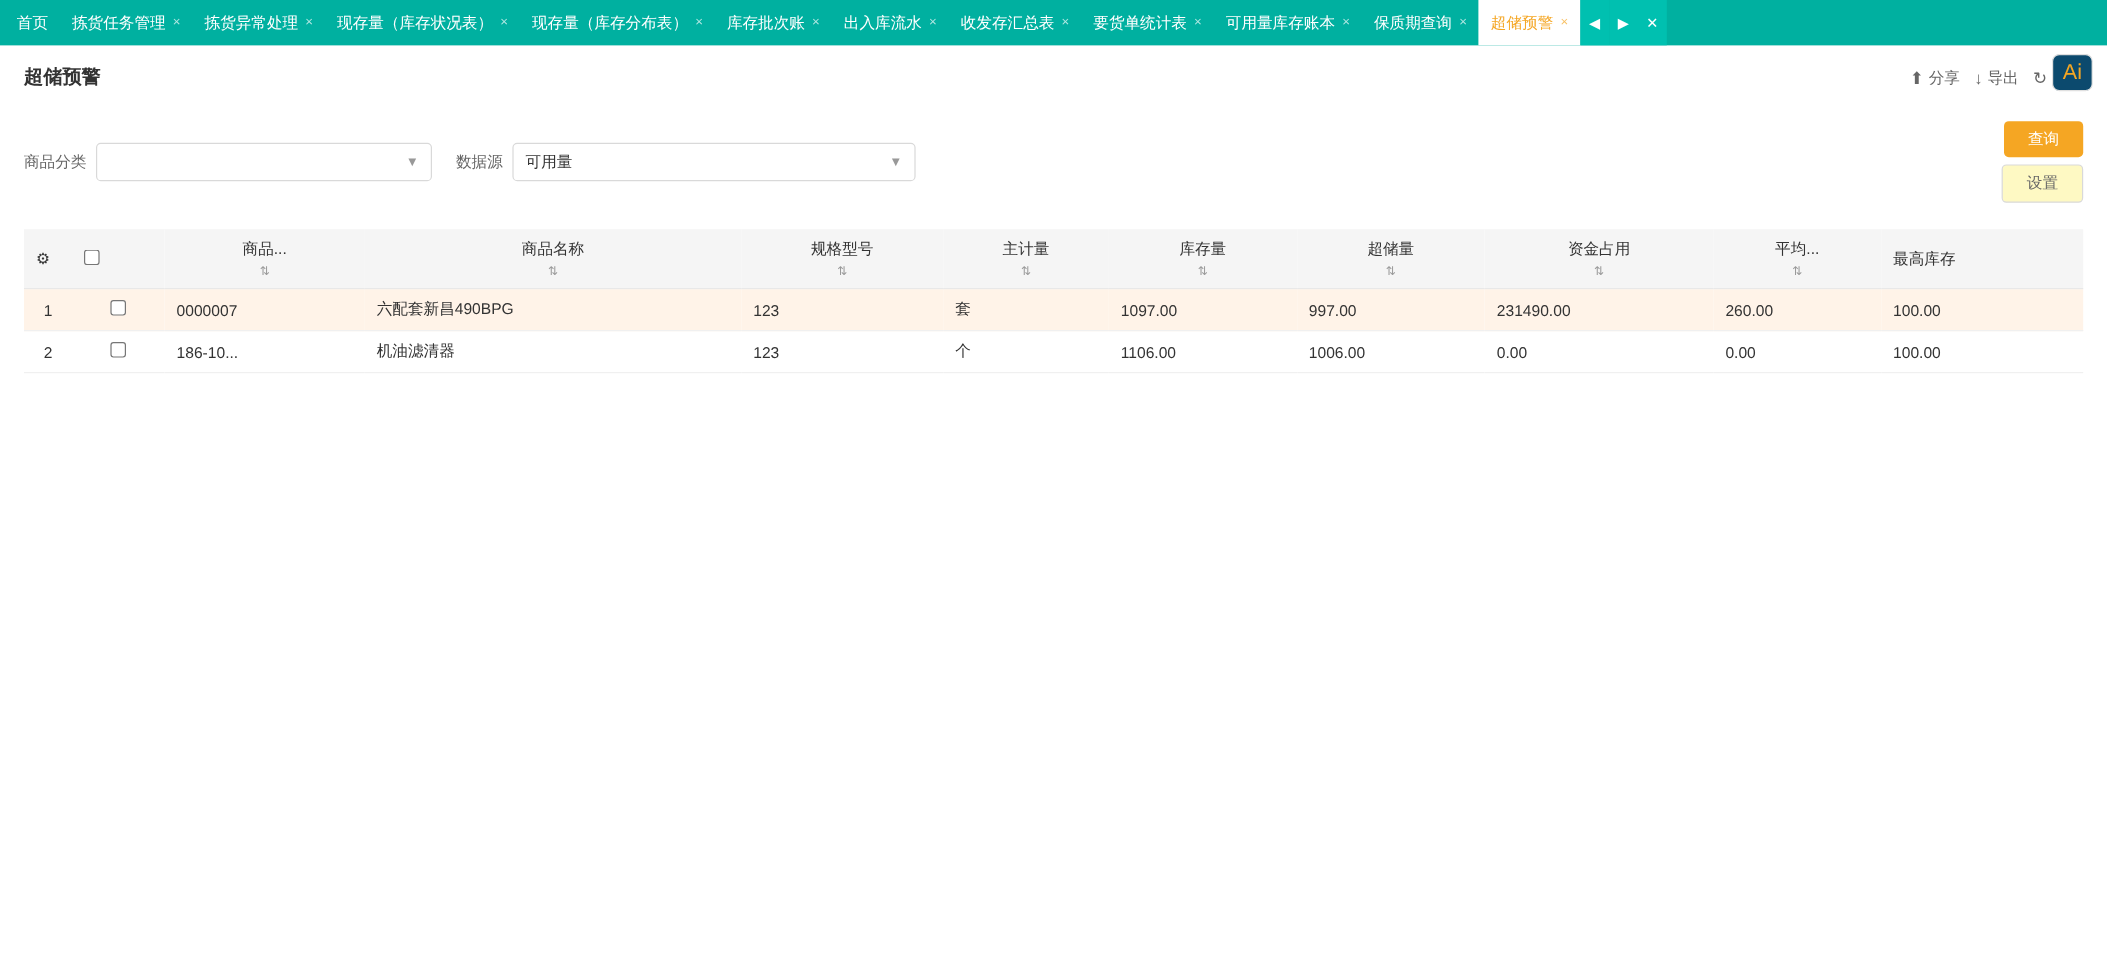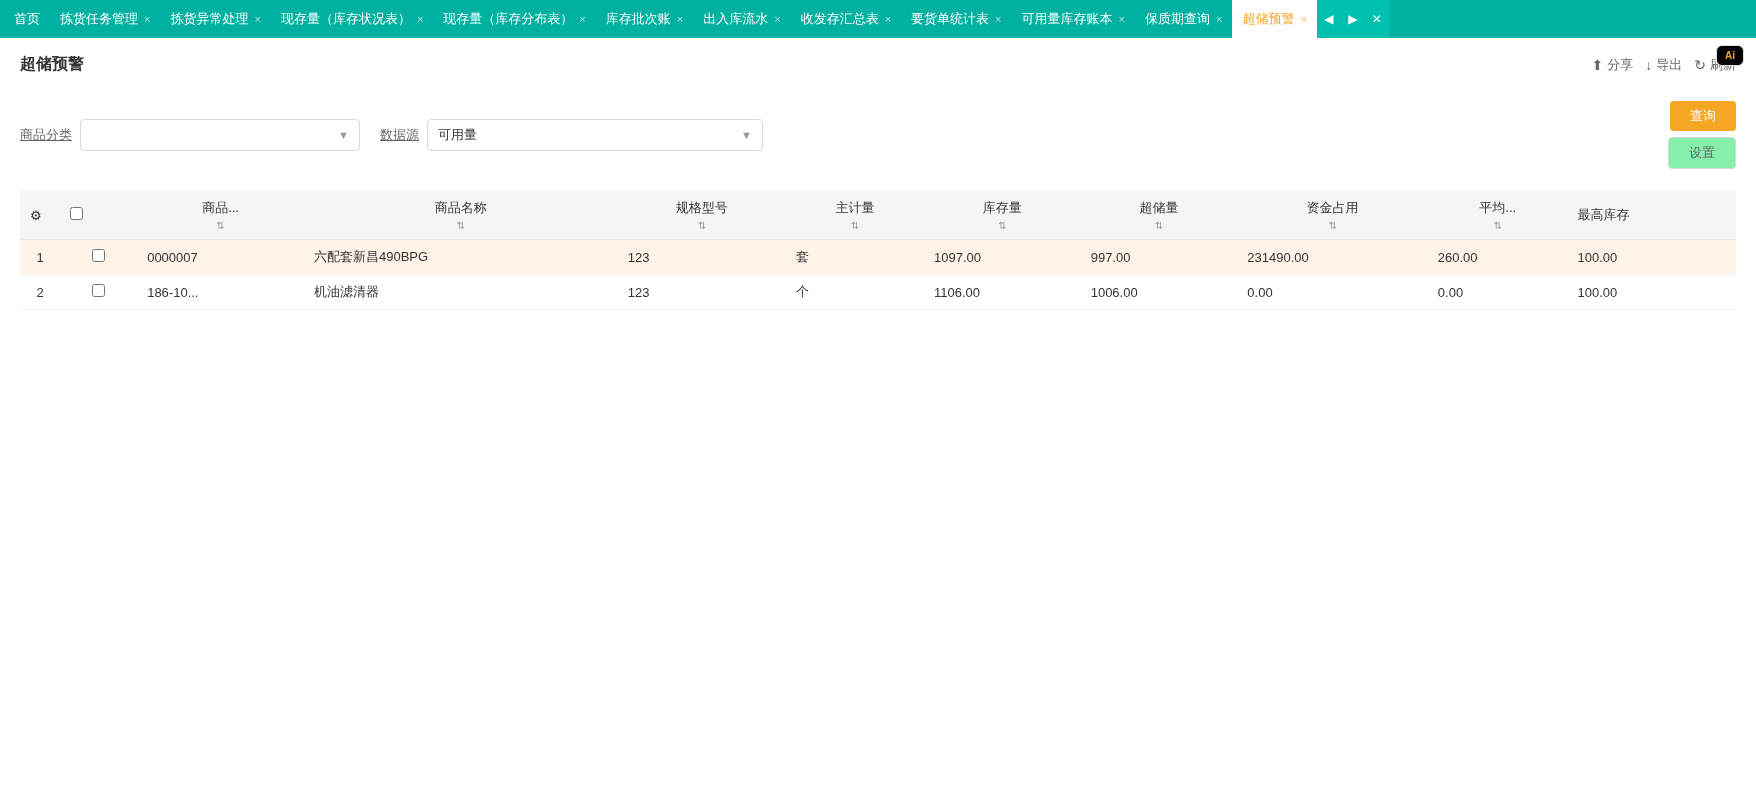--- a/index.html
+++ b/index.html
@@ -83,21 +83,21 @@
       align-items: center;
       gap: 20px;
       margin-bottom: 12px;
       padding: 10px 0;
     }
     .filter-item {
       display: flex;
       align-items: center;
       gap: 8px;
     }
-    .filter-label { color: #666; font-size: 13px; text-decoration: underline; }
+    .filter-label { color: #666; font-size: 13px; }
     .filter-select {
       width: 280px;
       height: 32px;
       border: 1px solid #d9d9d9;
       border-radius: 4px;
       padding: 0 10px;
       background: #fff;
       display: flex;
       align-items: center;
       justify-content: space-between;
@@ -108,21 +108,21 @@
     .btn-query {
       background: #f5a623;
       color: #fff;
       border: none;
       padding: 6px 20px;
       border-radius: 4px;
       cursor: pointer;
       font-size: 13px;
     }
     .btn-settings {
-      background: #86efac;
+      background: #fef9c3;
       color: #666;
       border: 1px solid #d9d9d9;
       padding: 6px 20px;
       border-radius: 4px;
       cursor: pointer;
       font-size: 13px;
     }
 
     
     .data-table {
@@ -174,27 +174,27 @@
     
     .th-settings {
       width: 40px;
       text-align: center;
     }
 
     .ai-badge {
       position: fixed;
       right: 12px;
       top: 45px;
-      background: #000000;
+      background: #0c4a6e;
       border: 1px solid #e0e0e0;
       border-radius: 6px;
       padding: 4px 8px;
-      font-size: 10px;
+      font-size: 18px;
       color: #f5a623;
-      font-weight: bold;
+      font-weight: normal;
     }
   </style>
 </head>
 <body>
 
 <div class="top-nav">
   <div class="top-nav-item">
     <span>首页</span>
   </div>
   <div class="top-nav-item">

